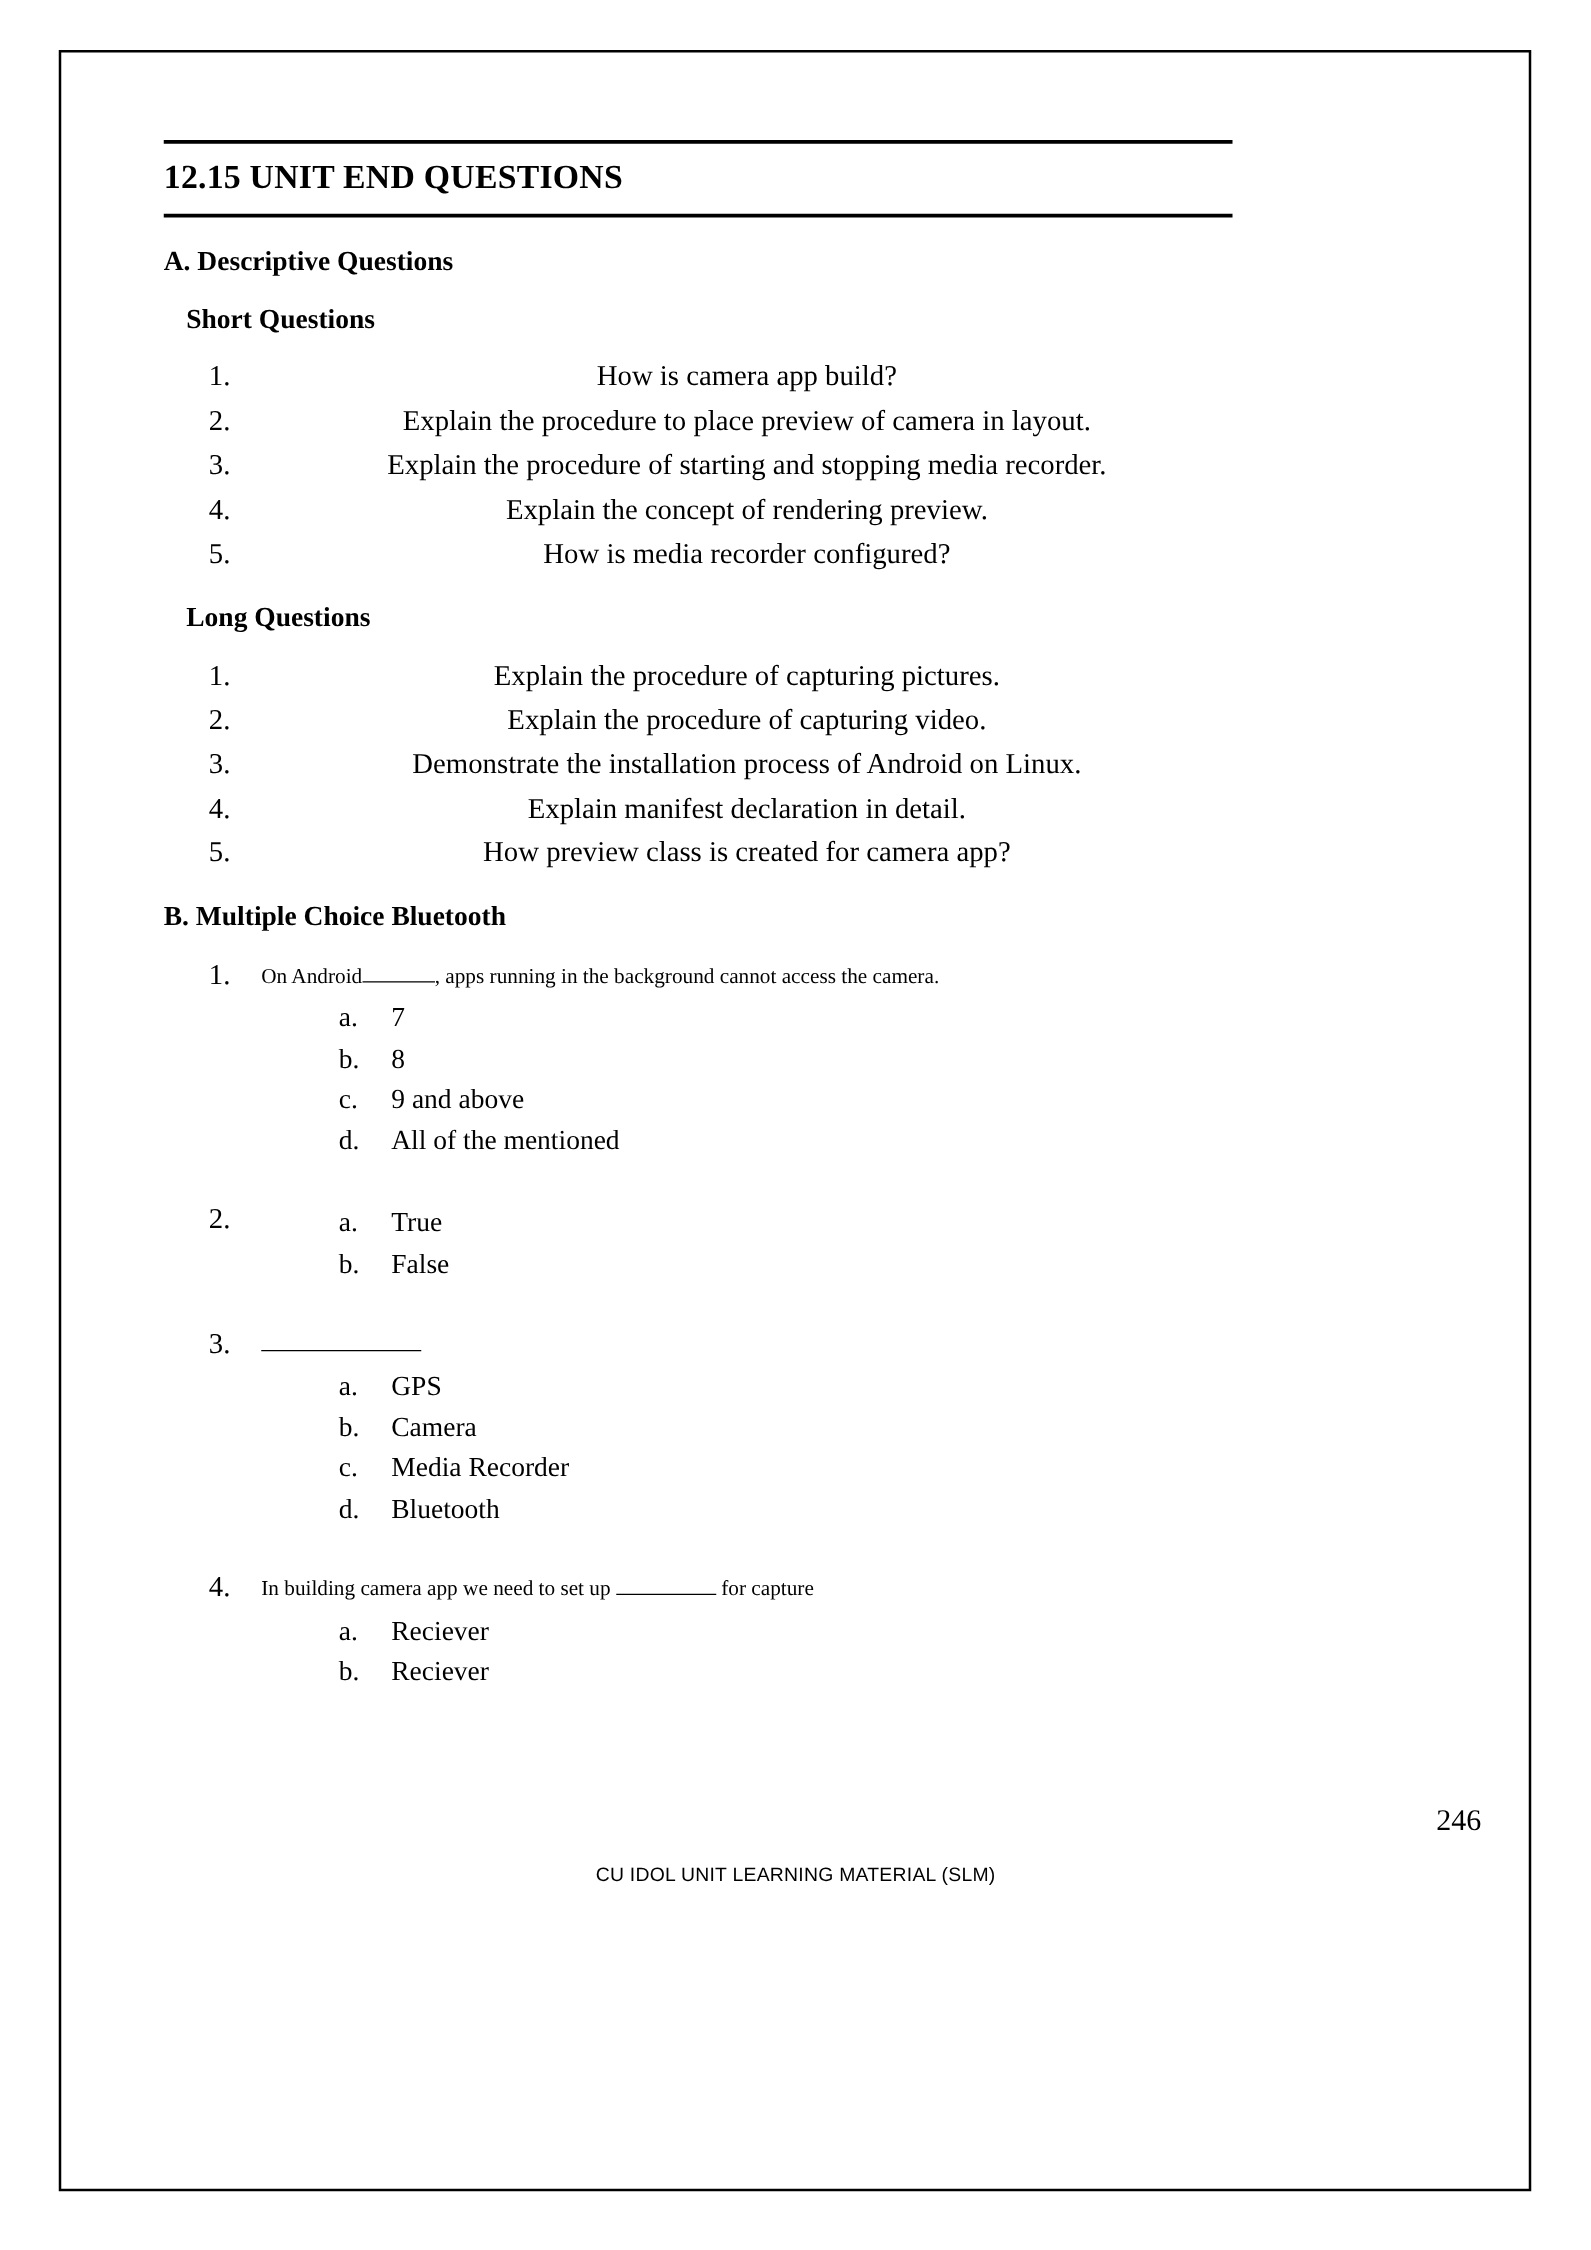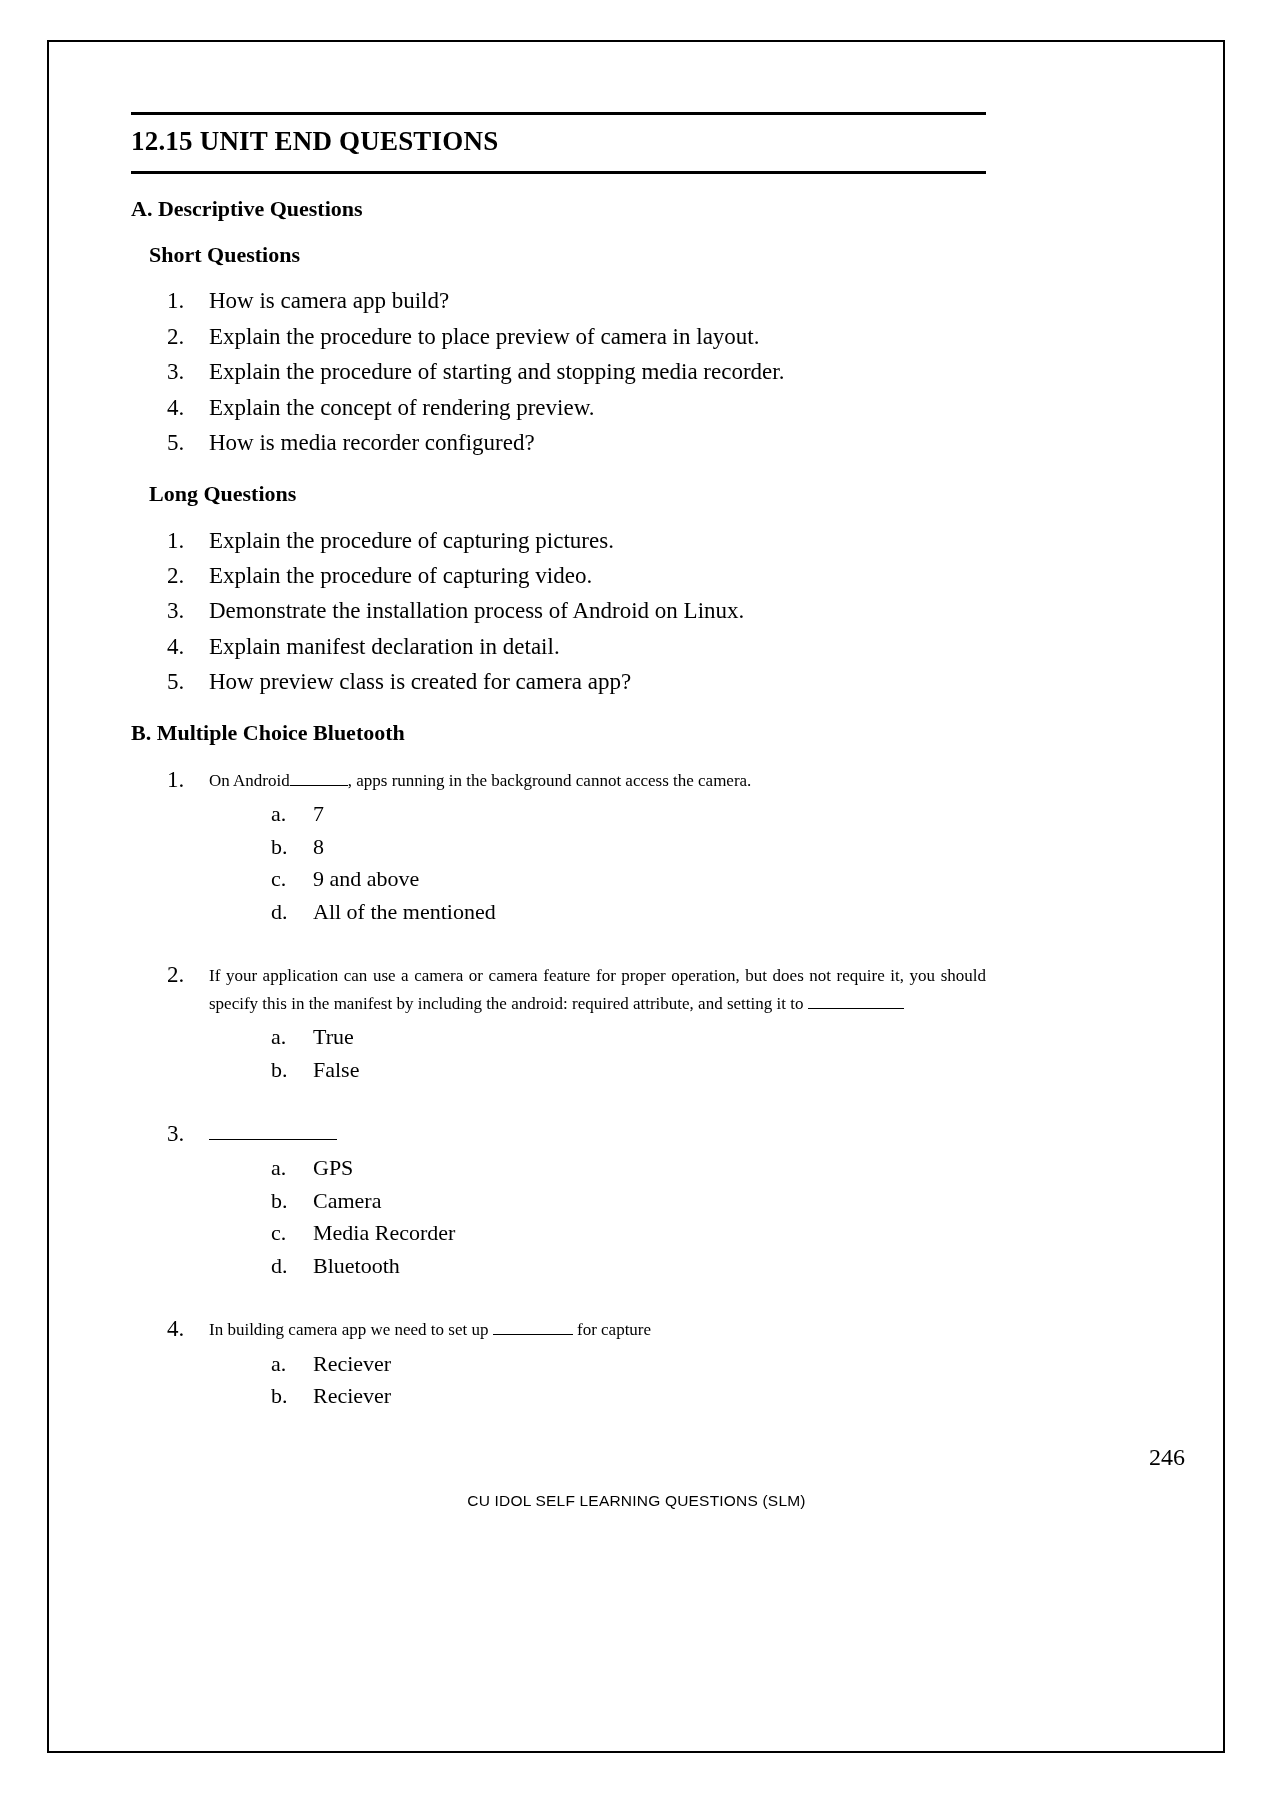--- a/index.html
+++ b/index.html
@@ -81,20 +81,21 @@
   ol.qlist > li > .marker {
     position: absolute;
     left: 0;
     top: 0;
     width: 34px;
     text-align: left;
     font-size: 23px;
   }
   ol.qlist > li > .qtext {
     display: block;
+    text-align: center;
   }
 
   
   .mcq {
     margin: 0 0 0 0;
     padding: 0 0 0 36px;
   }
   .mcq-item {
     position: relative;
     padding-left: 42px;
@@ -246,21 +247,20 @@
           </li>
           <li>
             <span class="marker">d.</span>
             <span>All of the mentioned</span>
           </li>
         </ol>
       </div>
 
       <div class="mcq-item" style="margin-top:34px;">
         <span class="marker">2.</span>
-        <div class="mcq-stem"><span>If your application can use a camera or camera feature for proper operation, but does not require it, you should specify this in the manifest by including the android: required attribute, and setting it to</span> <span class="blank w2"></span></div>
         <ol class="opts">
           <li>
             <span class="marker">a.</span>
             <span>True</span>
           </li>
           <li>
             <span class="marker">b.</span>
             <span>False</span>
           </li>
         </ol>
@@ -301,14 +301,14 @@
             <span class="marker">b.</span>
             <span>Reciever</span>
           </li>
         </ol>
       </div>
 
     </div>
   </div>
 
   <div class="page-number">246</div>
-  <div class="footer-note">CU IDOL SELF LEARNING QUESTIONS (SLM)</div>
+  <div class="footer-note">CU IDOL UNIT LEARNING MATERIAL (SLM)</div>
 </div>
 
 </body></html>

